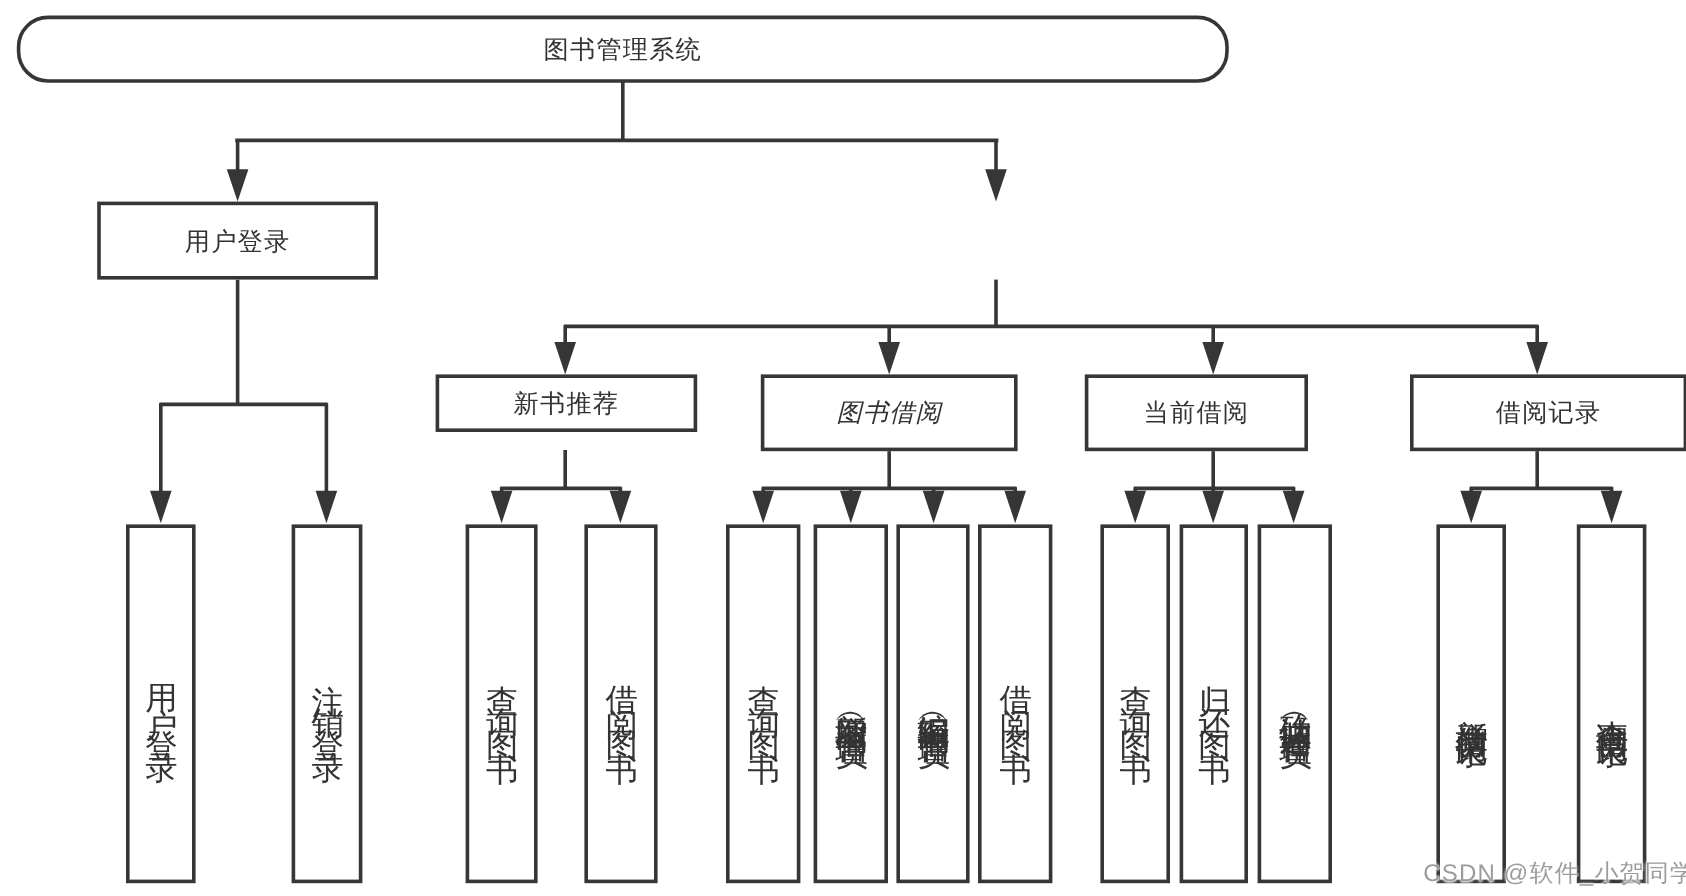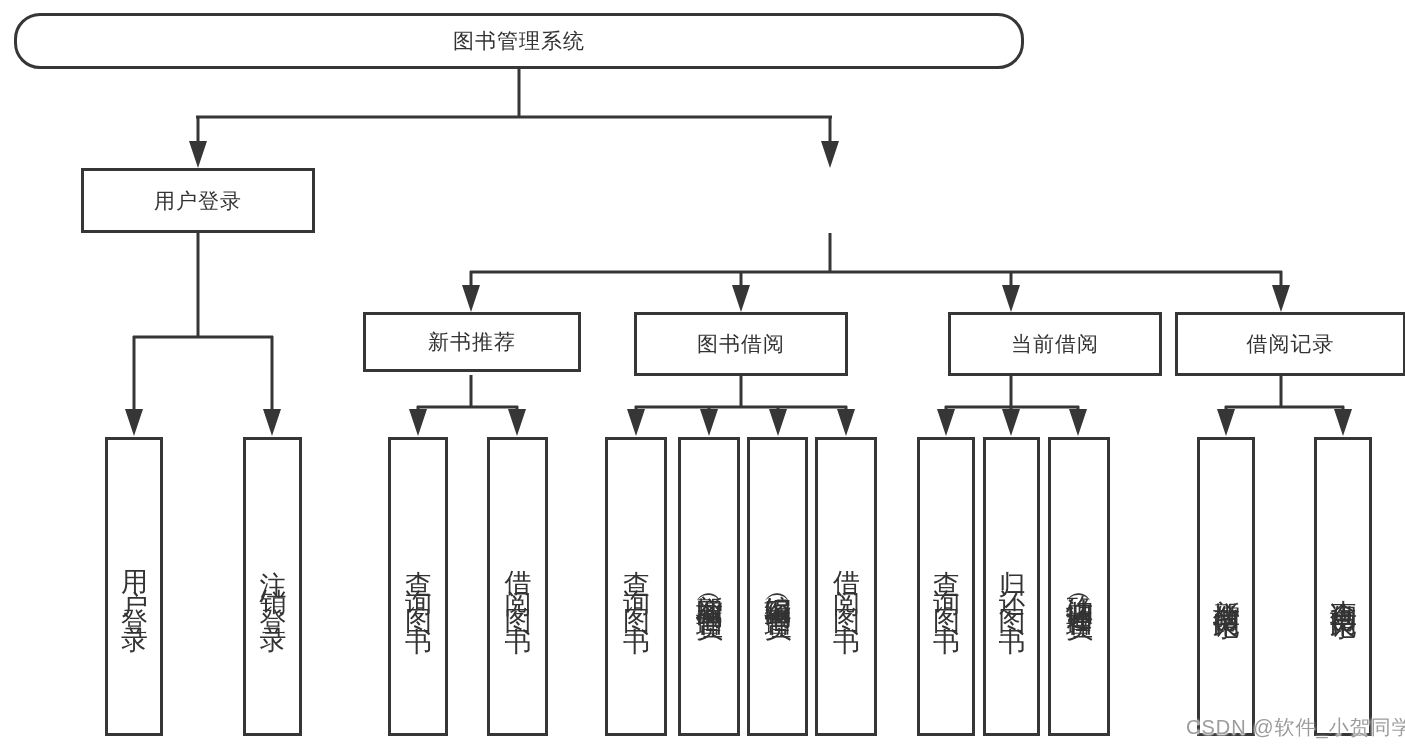--- a/index.html
+++ b/index.html
@@ -128,27 +128,27 @@
   </svg>
 
   <div class="node hnode" style="left:14px;top:13px;width:1010px;height:56px;border-radius:26px;">
     <span>图书管理系统</span>
   </div>
 
   <div class="node hnode" style="left:81px;top:168px;width:234px;height:65px;">
     <span>用户登录</span>
   </div>
 
-  <div class="node hnode" style="left:363px;top:312px;width:218px;height:60px;">
+  <div class="node hnode" style="left:363px;top:312px;width:218px;height:48px;">
     <span>新书推荐</span>
   </div>
-  <div class="node hnode" style="left:634px;top:312px;width:214px;height:64px;">
+  <div class="node hnode" style="left:634px;top:312px;width:214px;height:64px;font-style:italic;">
     <span>图书借阅</span>
   </div>
-  <div class="node hnode" style="left:904px;top:312px;width:214px;height:64px;margin-left:44px;">
+  <div class="node hnode" style="left:904px;top:312px;width:186px;height:64px;">
     <span>当前借阅</span>
   </div>
   <div class="node hnode" style="left:1175px;top:312px;width:231px;height:64px;">
     <span>借阅记录</span>
   </div>
 
   <div class="node leaf" style="left:105px;width:58px;">
     <span class="vlabel" style="letter-spacing: 19px;">用户登录</span>
   </div>
   <div class="node leaf" style="left:243px;width:59px;">

